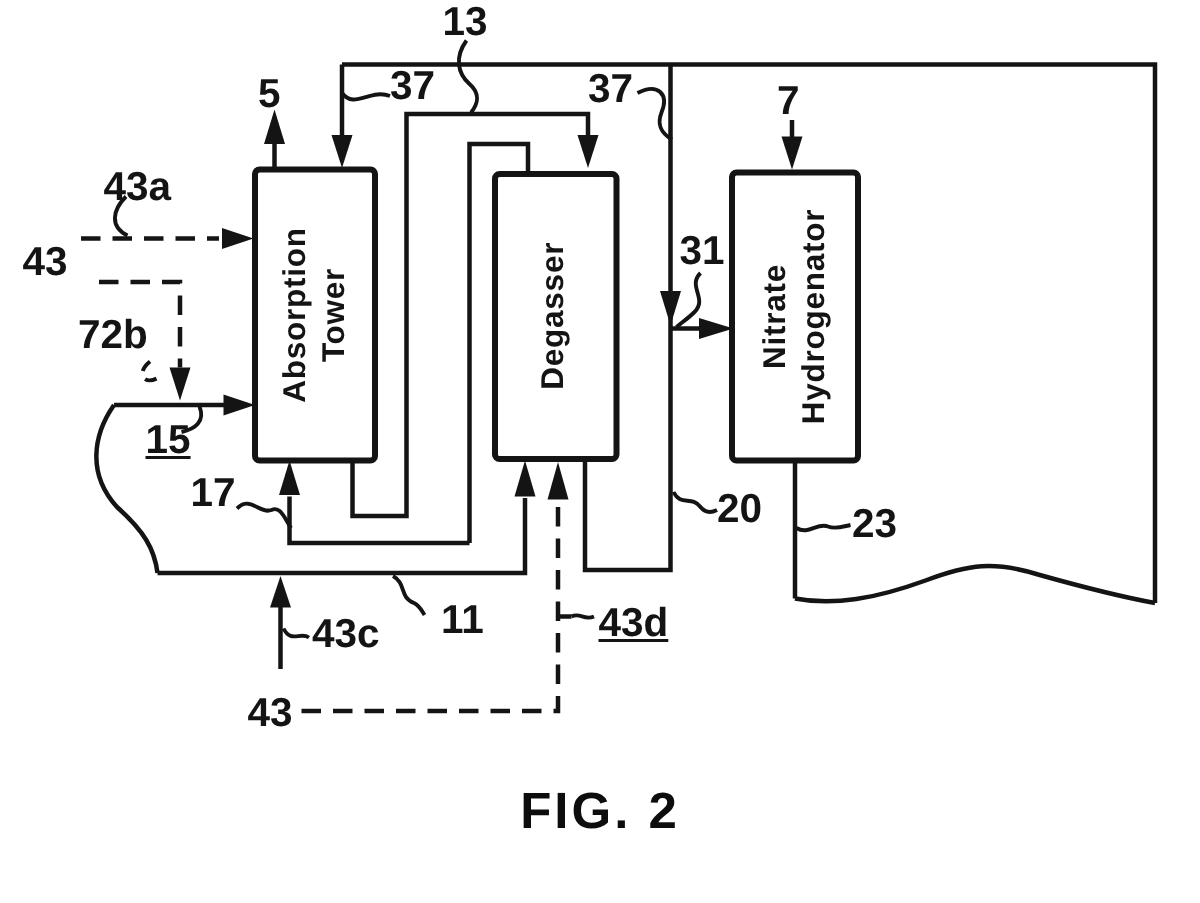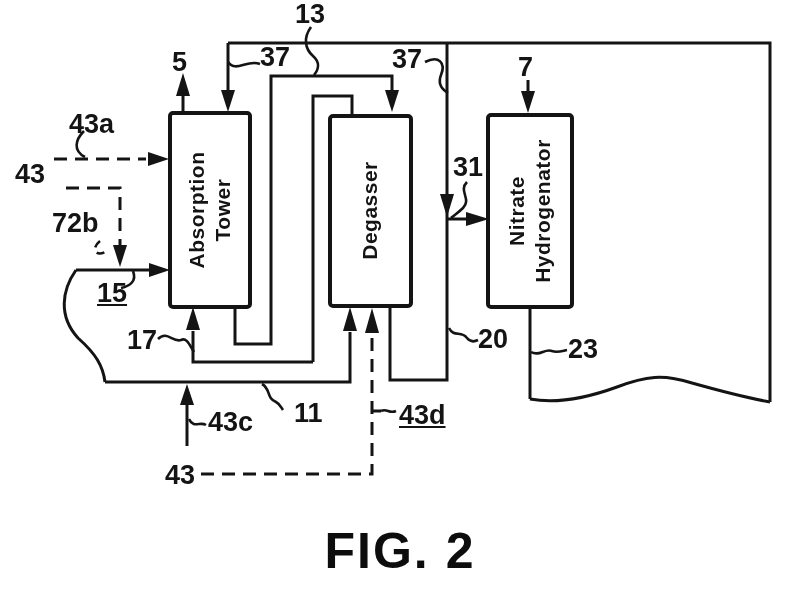--- a/index.html
+++ b/index.html
@@ -13,21 +13,21 @@
     line-height:1;white-space:nowrap;letter-spacing:0px;
   }
   .boxlabel{
     position:absolute;display:flex;flex-direction:column;justify-content:center;
     align-items:center;transform:rotate(-90deg);
     font-size:21px;font-weight:bold;line-height:1.25;text-align:center;
     color:#141414;letter-spacing:0.5px;
   }
   .caption{
     position:absolute;left:0;top:522px;width:800px;text-align:center;
-    font-size:50px;font-weight:bold;letter-spacing:2px;color:#0d0d0d;
+    font-size:34px;font-weight:bold;letter-spacing:2px;color:#0d0d0d;
   }
 </style>
 </head>
 <body>
 
 <div class="stage">
 
   <svg width="800" height="602" viewBox="0 0 800 602">
     <g stroke="#141414" fill="none" stroke-width="3">
 
@@ -152,21 +152,21 @@
 
   <span class="ref" style="left:295px;top:1px;">13</span>
   <span class="ref" style="left:172px;top:49px;">5</span>
   <span class="ref" style="left:260px;top:44px;">37</span>
   <span class="ref" style="left:392px;top:46px;">37</span>
   <span class="ref" style="left:518px;top:54px;">7</span>
   <span class="ref" style="left:69px;top:111px;">43a</span>
   <span class="ref" style="left:15px;top:161px;">43</span>
   <span class="ref" style="left:52px;top:210px;">72b</span>
   <span class="ref" style="left:97px;top:280px;text-decoration:underline;">15</span>
-  <span class="ref" style="left:127px;top:327px;">17</span>
+  <span class="ref" style="left:127px;top:315px;">17</span>
   <span class="ref" style="left:453px;top:154px;">31</span>
   <span class="ref" style="left:478px;top:326px;">20</span>
   <span class="ref" style="left:568px;top:336px;">23</span>
   <span class="ref" style="left:294px;top:400px;text-align:center;">11</span>
   <span class="ref" style="left:208px;top:409px;">43c</span>
   <span class="ref" style="left:399px;top:402px;text-decoration:underline;">43d</span>
   <span class="ref" style="left:165px;top:462px;">43</span>
 
   <div class="caption">FIG. 2</div>
 

